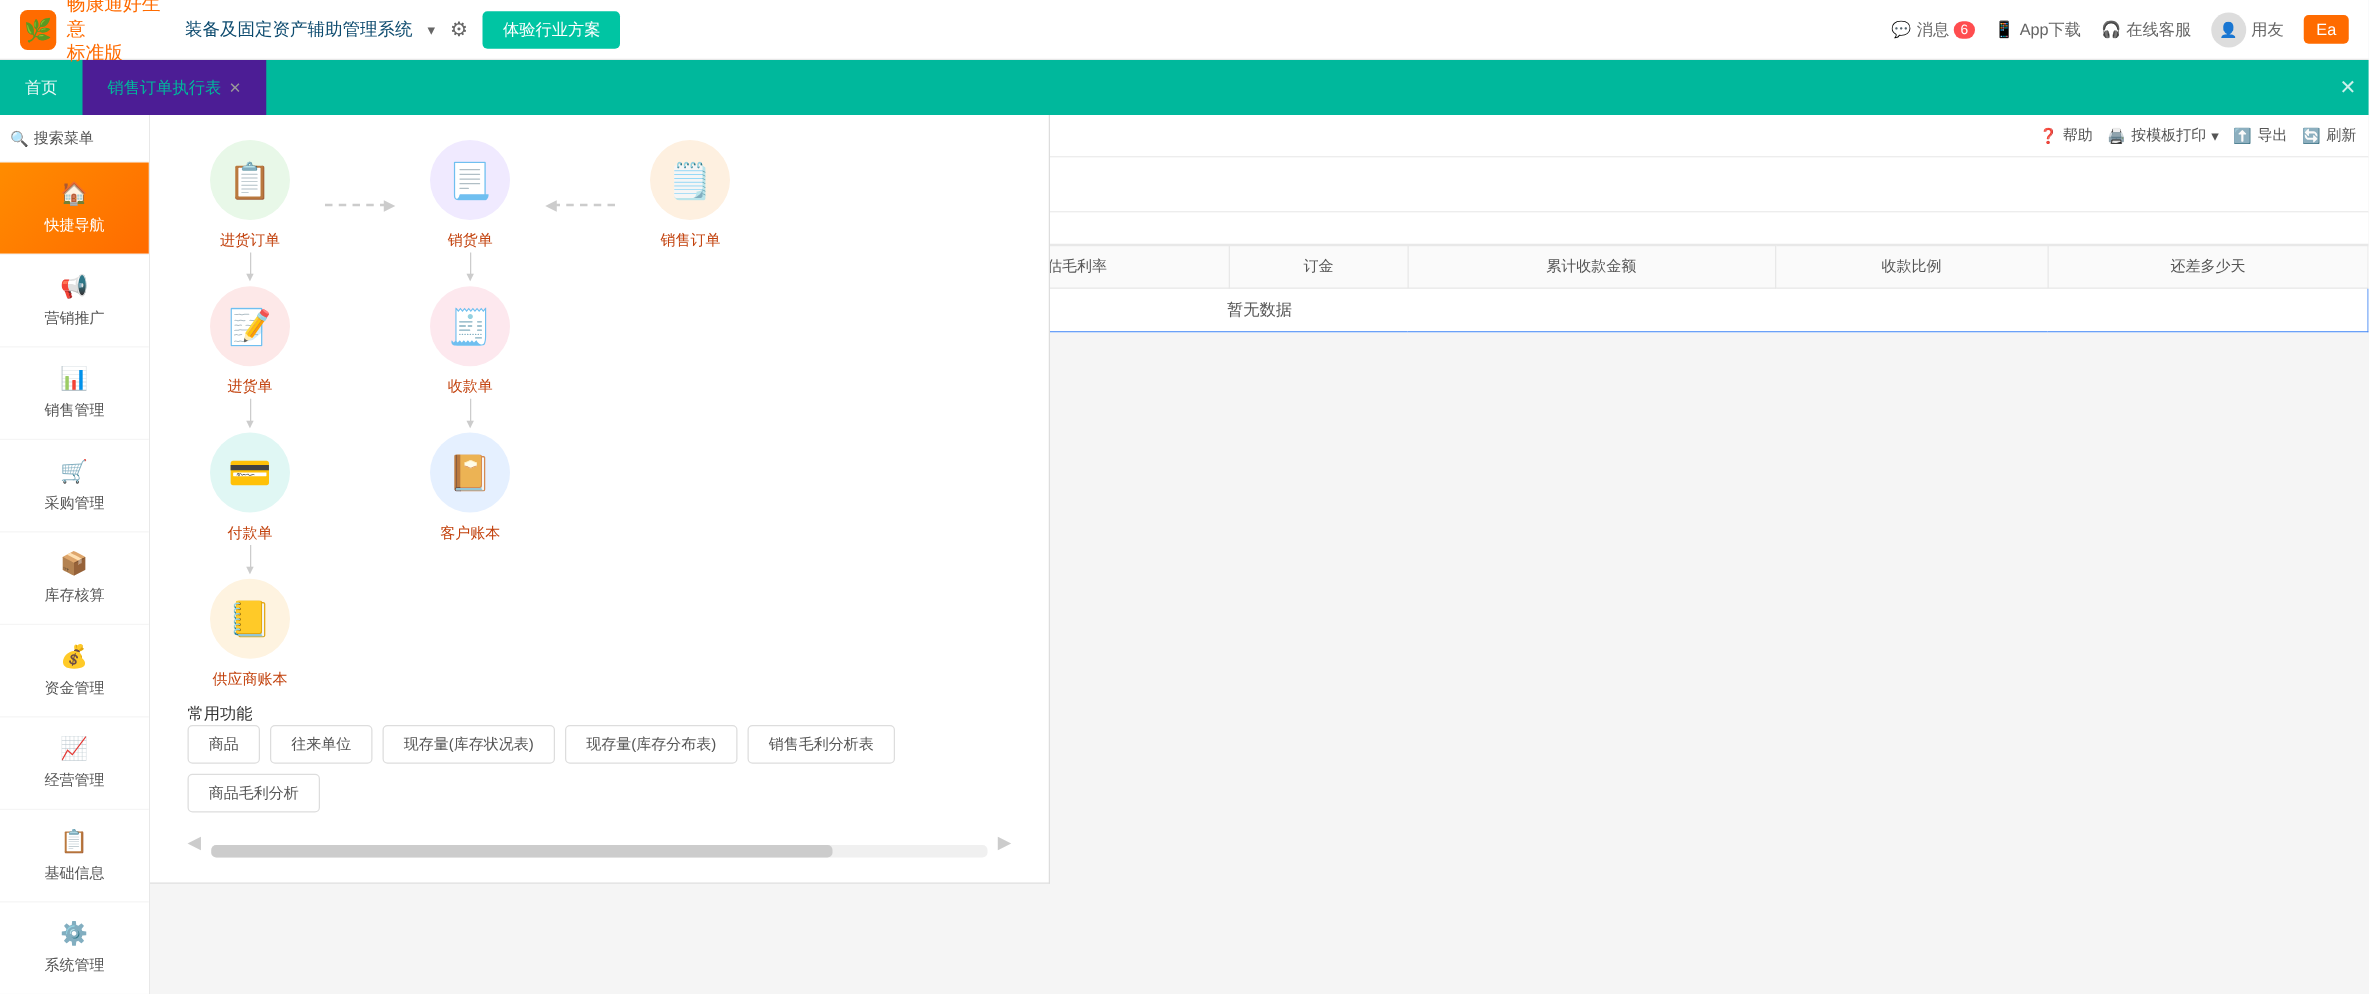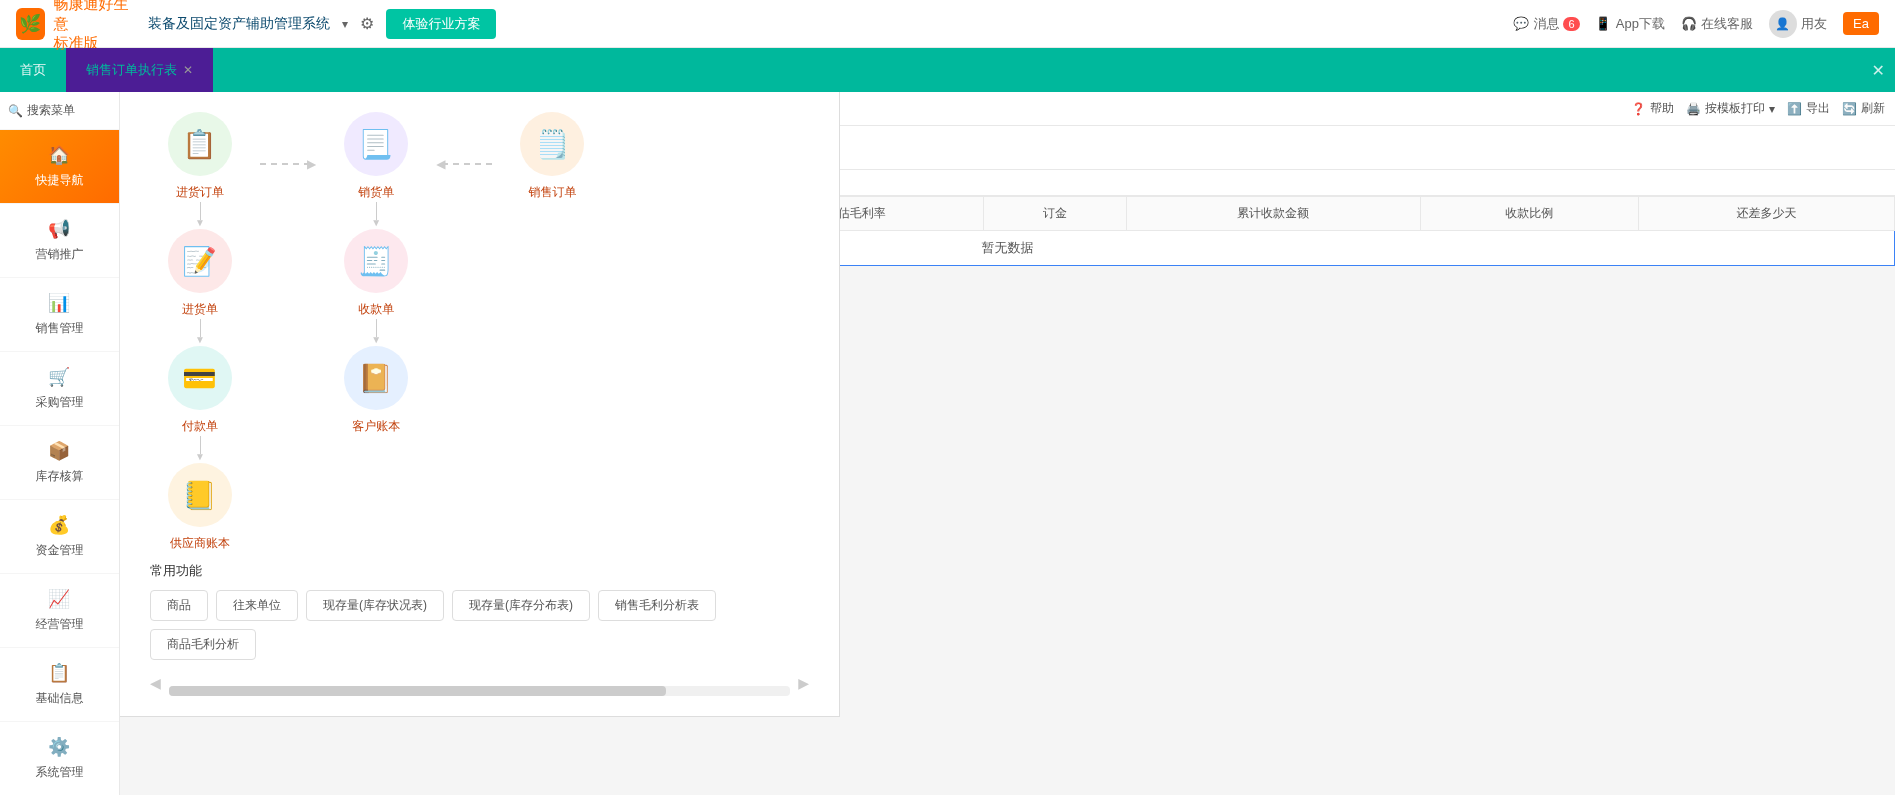--- a/index.html
+++ b/index.html
@@ -85,21 +85,21 @@
     .circle-red-light { background: #fde8e8; }
     .circle-purple { background: #f0eaff; }
     .circle-orange { background: #fef0e0; }
     .circle-teal { background: #e0f7f4; }
     .circle-pink { background: #fde8ee; }
     .circle-orange2 { background: #fef3e0; }
     .circle-blue-light { background: #e5f0ff; }
 
     
     .common-section { margin-top: 10px; }
-    .common-title { font-size: 13px; color: #333; margin-bottom: 10px; font-weight: 500; }
+    .common-title { font-size: 13px; color: #333; margin-bottom: 0; font-weight: 500; }
     .common-btns { display: flex; flex-wrap: wrap; gap: 8px; margin-bottom: 8px; }
     .common-btn {
       border: 1px solid #ddd; background: #fff; border-radius: 4px;
       padding: 6px 16px; font-size: 12px; color: #555; cursor: pointer;
     }
 
     
     .modal-scroll { height: 10px; background: #f0f0f0; margin-top: 16px; border-radius: 4px; position: relative; }
     .modal-scrollbar { position: absolute; left: 0; top: 0; width: 80%; height: 100%; background: #ccc; border-radius: 4px; }
 

